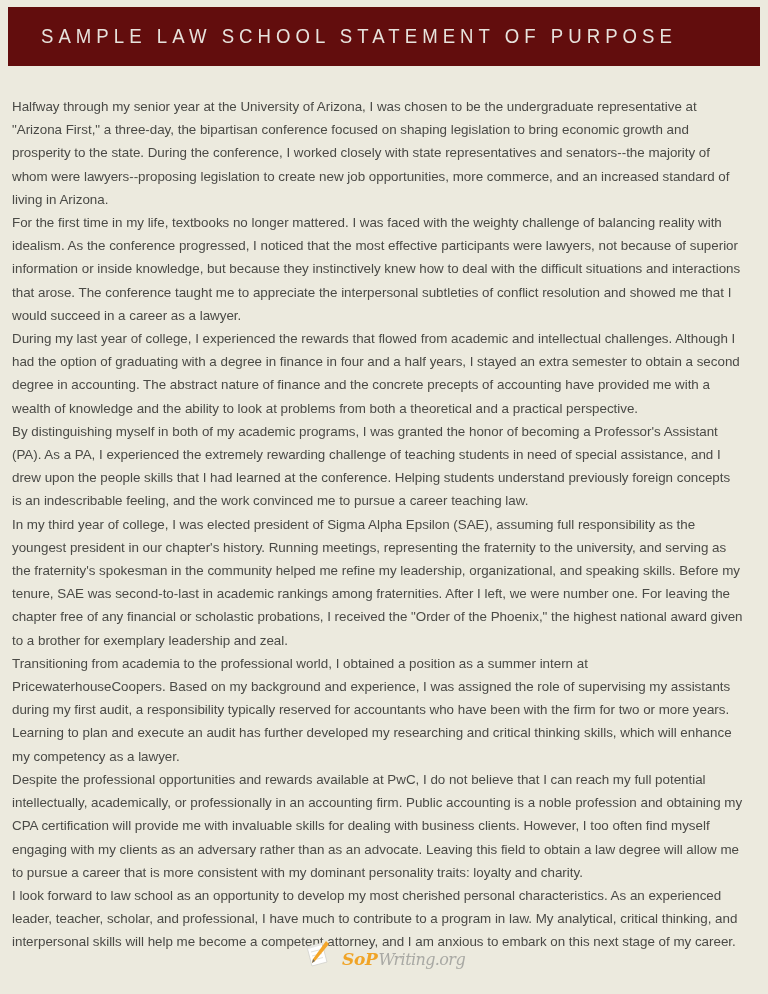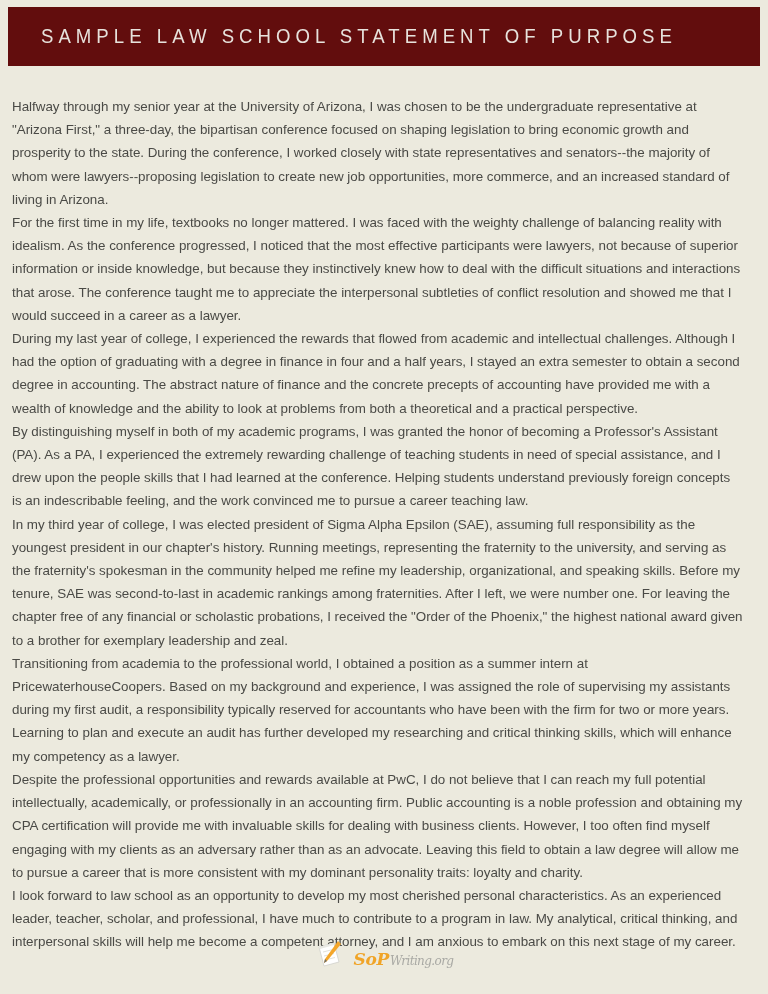--- a/index.html
+++ b/index.html
@@ -94,21 +94,21 @@
     font-family: "DejaVu Serif", serif;
     font-weight: 700;
     font-style: italic;
     font-size: 17px;
     letter-spacing: -0.3px;
   }
   .logo-writing {
     color: #a9a9a4;
     font-family: "DejaVu Serif", serif;
     font-style: italic;
-    font-size: 12px;
+    font-size: 16px;
     letter-spacing: -0.6px;
     margin-left: 1px;
   }
 </style>
 </head>
 <body>
 
 <div class="page">
 
   <div class="header-wrap">

